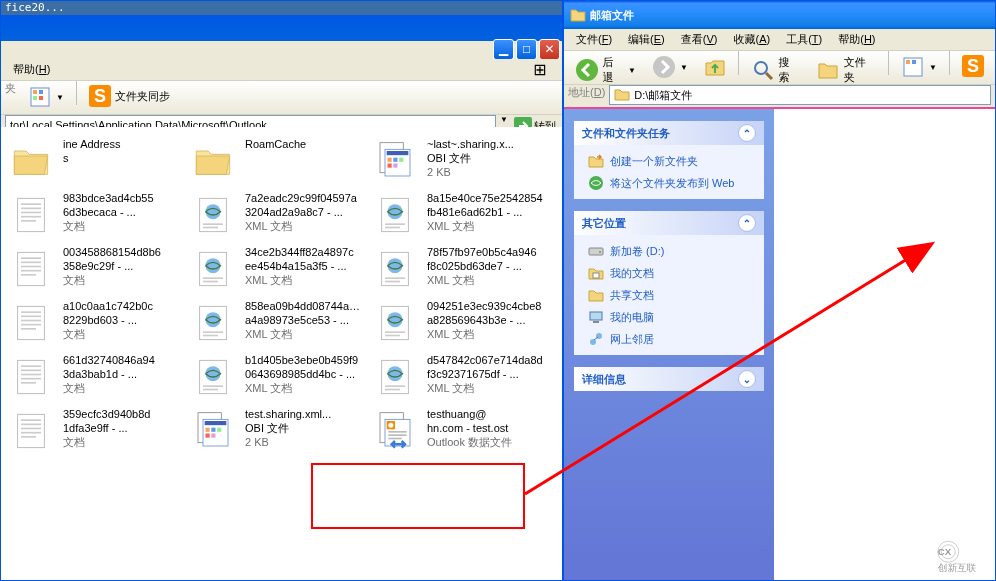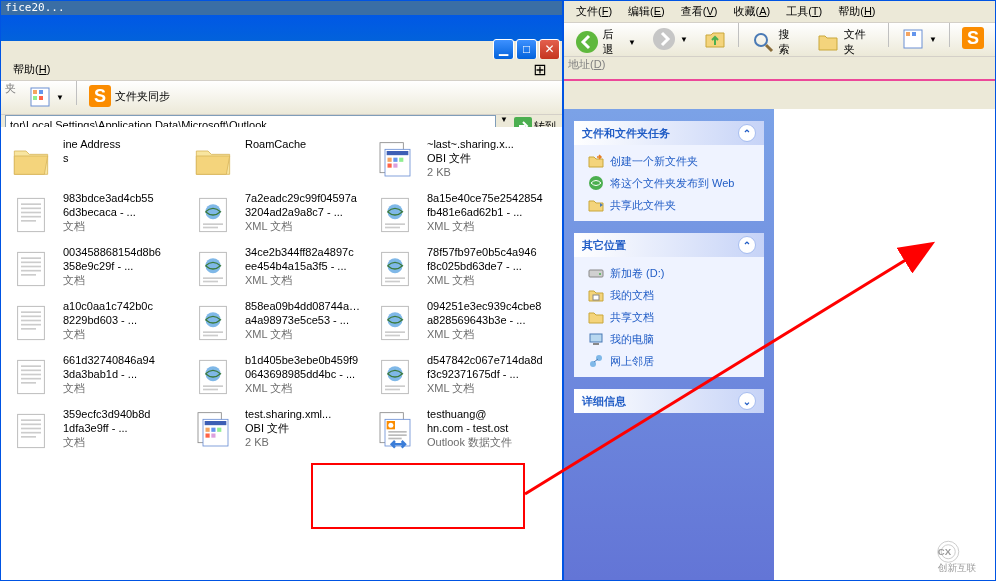--- a/index.html
+++ b/index.html
@@ -400,20 +400,26 @@
             <div class="file-name">hn.com - test.ost</div>
             <div class="file-meta">Outlook 数据文件</div>
           </div>
         </div>
       </div>
   </div>
   <div class="highlight-box" style="left:310px;top:462px;width:214px;height:66px"></div>
 </div>
 
 <div class="win win-right">
+  <div class="titlebar">
+    <svg class="titlebar-icon">
+        <path d="M1 3 L6 3 L8 5 L15 5 L15 14 L1 14 Z" fill="#f4d47c" stroke="#c9a73b"></path>
+      </svg>
+    <span class="titlebar-title">邮箱文件</span>
+  </div>
   <div class="menubar">
     <span class="menu-item"><span>文件</span>(<u>F</u>)</span>
     <span class="menu-item"><span>编辑</span>(<u>E</u>)</span>
     <span class="menu-item"><span>查看</span>(<u>V</u>)</span>
     <span class="menu-item"><span>收藏</span>(<u>A</u>)</span>
     <span class="menu-item"><span>工具</span>(<u>T</u>)</span>
     <span class="menu-item"><span>帮助</span>(<u>H</u>)</span>
   </div>
   <div class="toolbar">
     <div class="tb-btn">
@@ -466,20 +472,26 @@
         </span>
         <span class="tb-drop">▼</span>
       </div>
     <div class="tb-sep"></div>
     <div class="tb-btn">
         <span class="tb-icn" style="background:#fb8c00;border-radius:3px;color:#fff;font-weight:bold;width:22px;height:22px">S</span>
       </div>
   </div>
   <div class="addr-bar">
     <span class="addr-lbl"><span>地址</span>(<u>D</u>)</span>
+    <div class="addr-input-right">
+      <svg class="addr-folder-icn">
+          <path d="M1 3 L6 3 L8 5 L15 5 L15 13 L1 13 Z" fill="#f4d47c" stroke="#c9a73b"></path>
+        </svg>
+      <span>D:\邮箱文件</span>
+    </div>
   </div>
 
   <div class="content-area right-content" style="top:108px">
     <div class="sidebar">
       <div class="task-panel">
         <div class="task-header">
             <span>文件和文件夹任务</span>
             <span class="task-collapse">⌃</span>
           </div>
         <div class="task-body" id="tasks-body">
@@ -489,27 +501,20 @@
                   <path d="M11 2 L13 4 L11 6 M9 4 L13 4" stroke="#e67e22" stroke-width="1.5" fill="none"></path>
                 </svg></span>
               <span>创建一个新文件夹</span>
             </div>
             <div class="task-link">
               <span class="task-link-icn"><svg width="16" height="16">
                   <circle cx="8" cy="8" r="7" fill="#4caf50"></circle>
                   <path d="M3 8 Q8 3 13 8 Q8 13 3 8" fill="none" stroke="#fff"></path>
                 </svg></span>
               <span>将这个文件夹发布到 Web</span>
-            </div>
-            <div class="task-link">
-              <span class="task-link-icn"><svg width="16" height="16">
-                  <path d="M1 4 L6 4 L8 6 L15 6 L15 14 L1 14 Z" fill="#f4d47c" stroke="#c9a73b"></path>
-                  <path d="M8 10 L12 10 L12 6 L15 8 L12 10" fill="#4a7ab5"></path>
-                </svg></span>
-              <span>共享此文件夹</span>
             </div>
           </div>
       </div>
       <div class="task-panel">
         <div class="task-header">
             <span>其它位置</span>
             <span class="task-collapse">⌃</span>
           </div>
         <div class="task-body" id="places-body">
             <div class="task-link">

